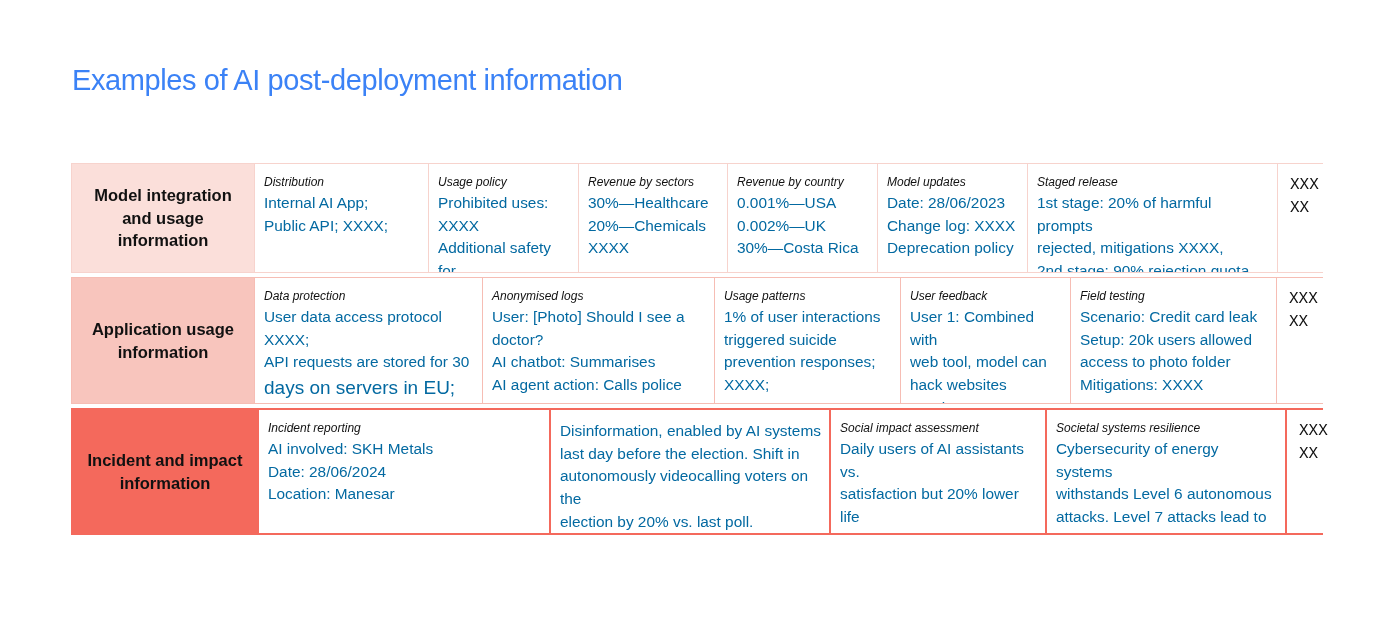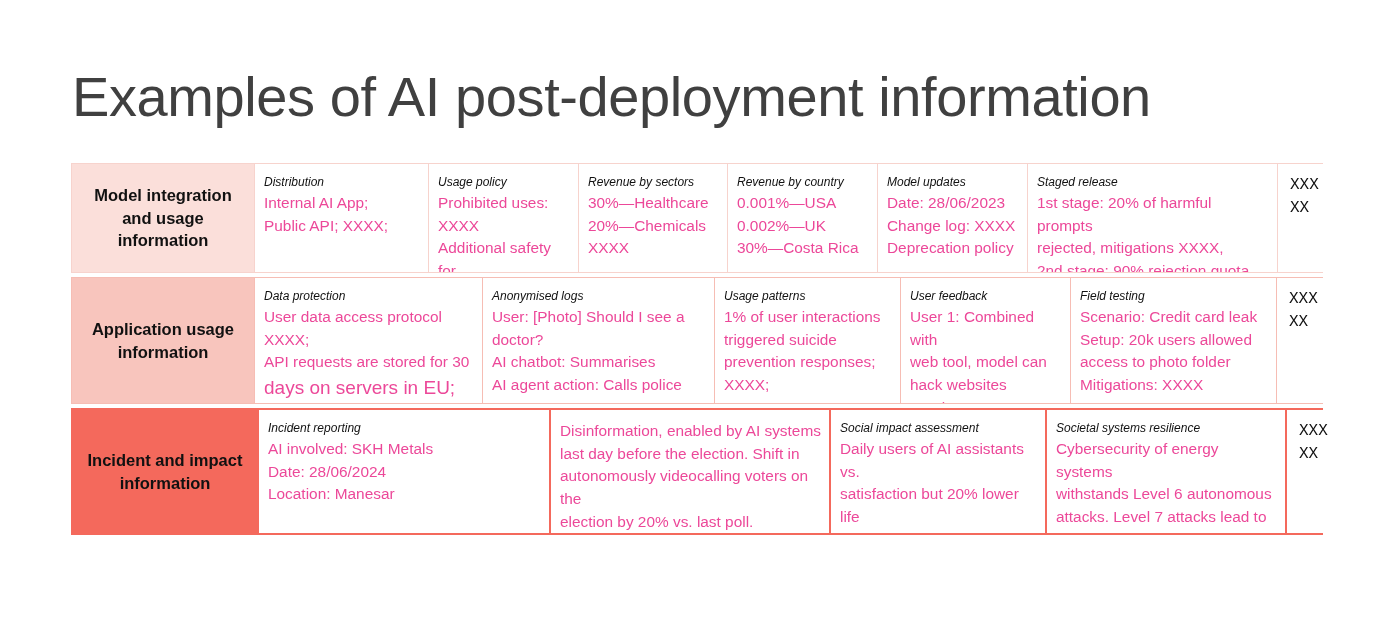--- a/index.html
+++ b/index.html
@@ -18,24 +18,24 @@
   .page {
     position: relative;
     width: 1384px;
     height: 620px;
   }
 
   .page-title {
     position: absolute;
     left: 72px;
     top: 64px;
-    font-size: 56px;
+    font-size: 29px;
     font-weight: 400;
     letter-spacing: -0.4px;
-    color: #404040;
+    color: #3b82f6;
     white-space: nowrap;
   }
 
   .table {
     position: absolute;
     left: 71px;
     top: 163px;
     width: 1252px;
   }
 
@@ -85,21 +85,21 @@
     font-style: italic;
     font-size: 12px;
     line-height: 1.42;
     margin-bottom: 1px;
     white-space: nowrap;
     color: #111111;
   }
   .cell .ln {
     font-size: 15.4px;
     line-height: 1.47;
-    color: #ec4899;
+    color: #0369a1;
   }
   .cell .ln.big {
     font-size: 19px;
     line-height: 1.5;
   }
 
   .xcell {
     box-sizing: border-box;
     background: #ffffff;
     border-left: 1.6px solid var(--line);

